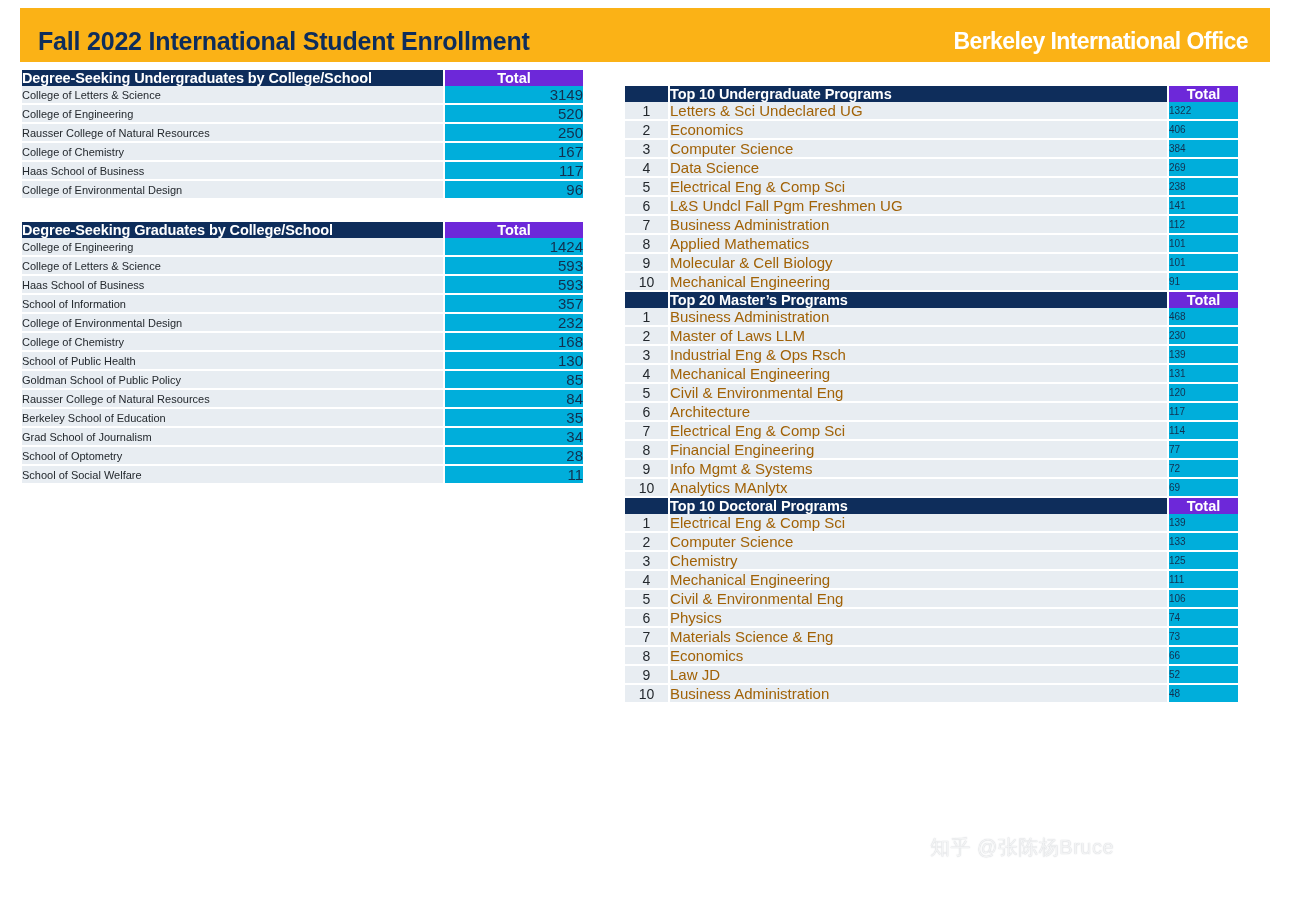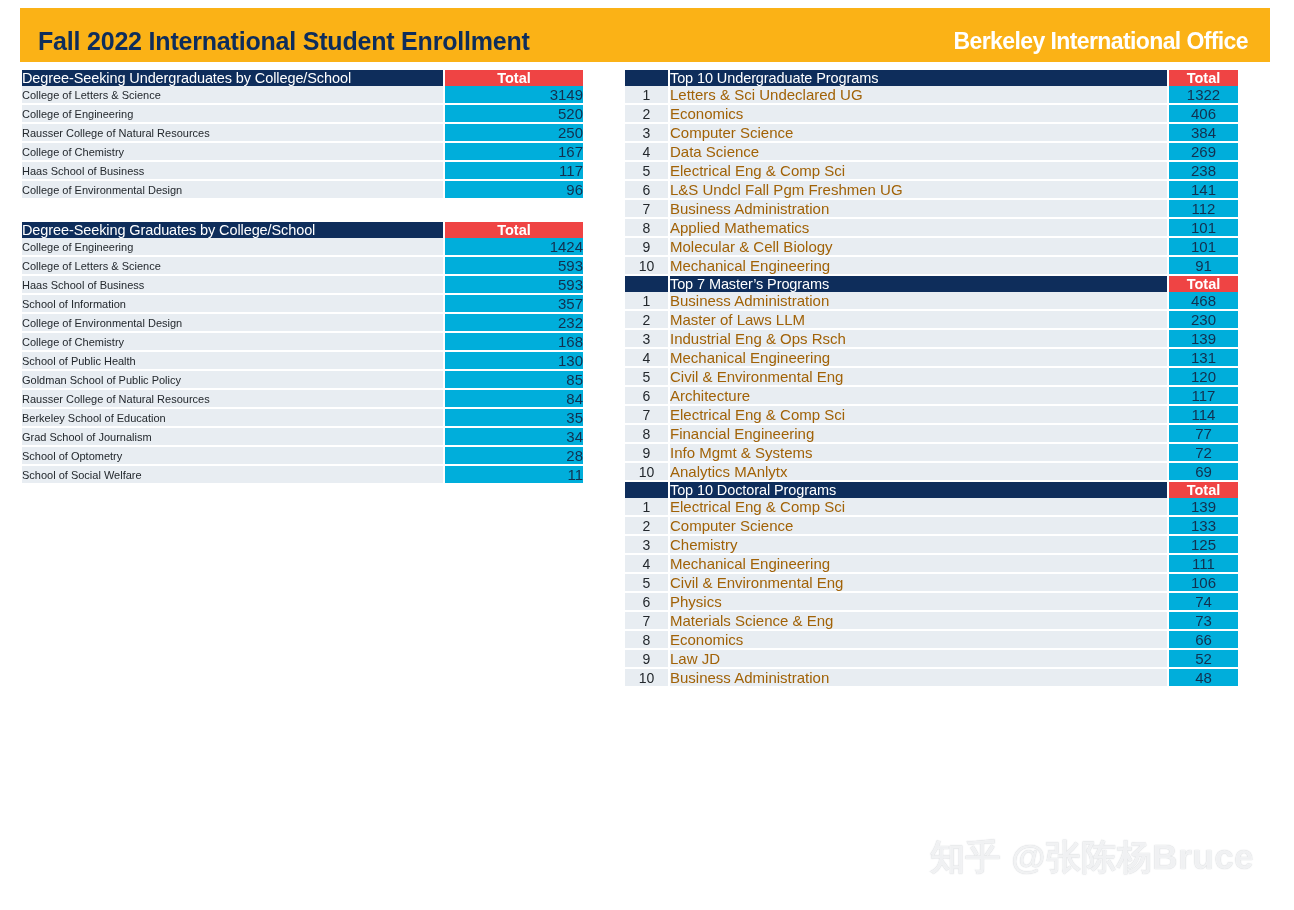--- a/index.html
+++ b/index.html
@@ -55,21 +55,21 @@
   }
   #left-col {
     position: absolute;
     left: 22px;
     top: 0;
     width: 561px;
   }
   #right-col {
     position: absolute;
     left: 625px;
-    top: 0;
+    top: 16px;
     width: 613px;
   }
 
   
   .dtable {
     width: 100%;
     border-collapse: separate;
     border-spacing: 0;
     table-layout: fixed;
   }
@@ -77,28 +77,28 @@
     padding: 0;
     margin: 0;
     vertical-align: middle;
   }
 
   
   .hdr-label {
     background: #0E2D5B;
     color: #FFFFFF;
     font-size: 14.5px;
-    font-weight: normal;
+    font-weight: bold;
     text-align: left;
     padding: 6px 0 6px 14px;
     height: 14px;
     letter-spacing: -0.1px;
   }
   .hdr-total {
-    background: #ef4444;
+    background: #6d28d9;
     color: #FFFFFF;
     font-size: 14.5px;
     font-weight: bold;
     text-align: center;
     height: 14px;
     border-left: 2px solid #FFFFFF;
   }
   .hdr-rank {
     background: #0E2D5B;
     border-right: 2px solid #FFFFFF;
@@ -136,35 +136,35 @@
     background: #E8EDF2;
     color: #a16207;
     font-size: 15px;
     text-align: left;
     padding: 4px 0 4px 10px;
     border-bottom: 2px solid #FFFFFF;
   }
   .rval {
     background: #00AEDB;
     color: #12304F;
-    font-size: 15px;
-    text-align: center;
+    font-size: 10px;
+    text-align: left;
     border-bottom: 2px solid #FFFFFF;
     border-left: 2px solid #FFFFFF;
   }
 
   .gap-block { height: 22px; }
 
   
   #watermark {
     position: absolute;
     left: 930px;
     top: 834px;
-    font-size: 35px;
-    font-weight: bold;
+    font-size: 20px;
+    font-weight: normal;
     color: rgba(255,255,255,0.80);
     text-shadow: 0 0 1px rgba(120,130,140,0.55);
     white-space: nowrap;
     pointer-events: none;
     letter-spacing: 0.5px;
   }
 </style>
 </head>
 <body>
 
@@ -358,21 +358,21 @@
 
     <table class="dtable">
       <colgroup>
           <col style="width:45px">
           <col style="width:497px">
           <col style="width:71px">
         </colgroup>
       <thead>
         <tr>
           <th class="hdr-rank"></th>
-          <th class="hdr-label">Top 7 Master’s Programs</th>
+          <th class="hdr-label">Top 20 Master’s Programs</th>
           <th class="hdr-total">Total</th>
         </tr>
       </thead>
       <tbody>
           <tr>
             <td class="rk">1</td>
             <td class="rname">Business Administration</td>
             <td class="rval">468</td>
           </tr>
           <tr>

